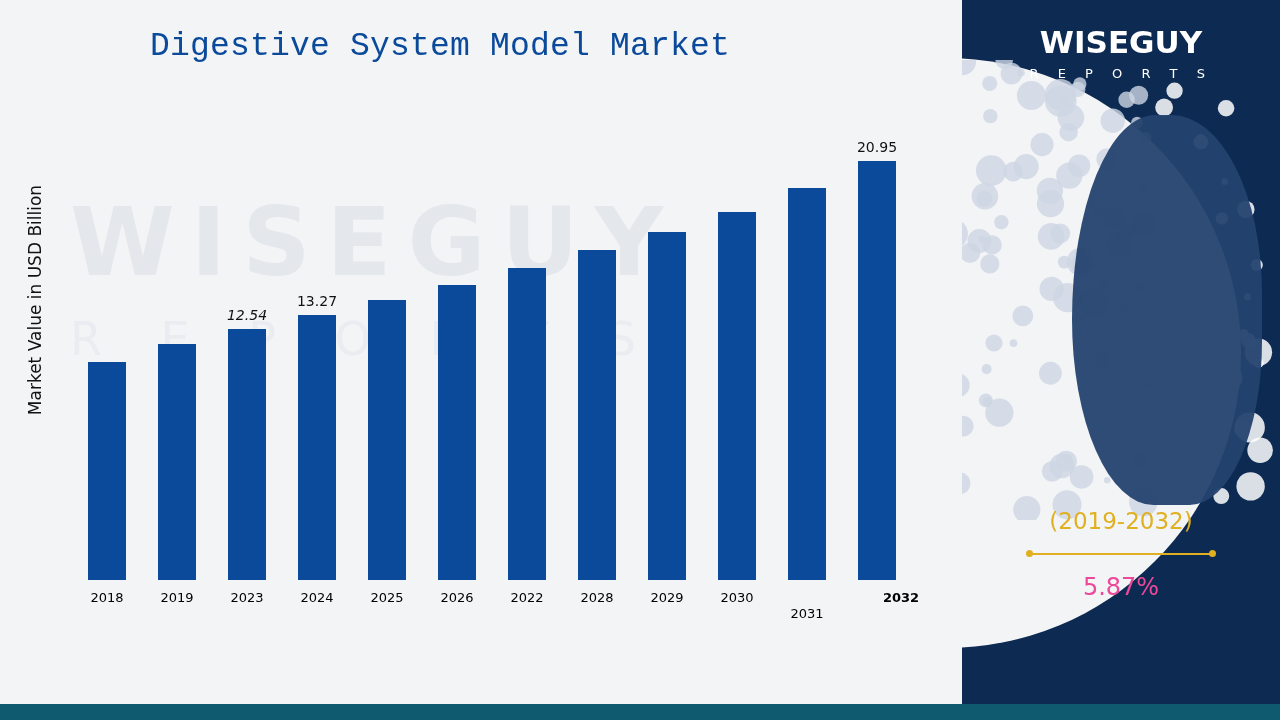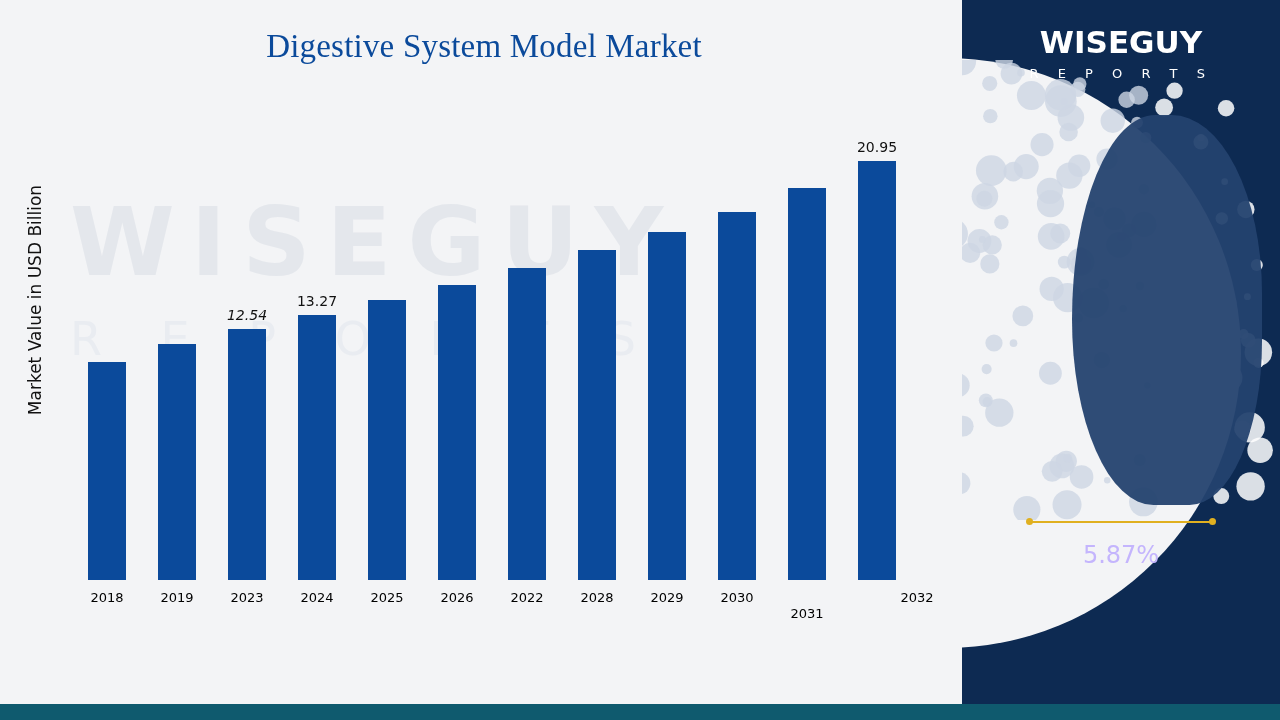--- a/index.html
+++ b/index.html
@@ -9,22 +9,21 @@
     background:#f3f4f6;
   }
   #page{position:relative;width:1280px;height:720px;background:#f3f4f6;}
 
   
   #chart-panel{position:absolute;left:0;top:0;width:962px;height:704px;background:#f3f4f6;overflow:hidden;}
 
   #chart-title{
     position:absolute;left:0;top:28px;width:880px;text-align:center;
     color:#0b4a9b;font-size:33px;font-weight:400;letter-spacing:.2px;
-    font-family:Liberation Serif, serif;
-    margin-left:44px;
+    font-family:Liberation Mono, monospace;
   }
 
   
   #watermark{position:absolute;left:70px;top:195px;width:830px;height:220px;pointer-events:none;}
   #wm1{font-size:95px;letter-spacing:16px;color:#e4e7ec;font-weight:700;line-height:1;}
   #wm2{font-size:46px;letter-spacing:22px;color:#e9ecf1;font-weight:400;margin-top:22px;}
 
   
   #y-axis-label{
     position:absolute;left:-205px;top:290px;width:480px;text-align:center;
@@ -62,21 +61,21 @@
   #logo-main{font-size:31px;font-weight:700;color:#ffffff;letter-spacing:0px;}
   #logo-sub{font-size:13px;letter-spacing:7.5px;color:#ffffff;margin-top:6px;}
   #cagr-block{position:absolute;left:0;top:505px;width:318px;text-align:center;z-index:6;}
   #cagr-title{font-size:23px;color:#e0b020;line-height:1.4;}
   #cagr-period{font-size:23px;color:#e0b020;line-height:1.4;}
   #divider{position:relative;margin:12px auto 0;width:190px;height:10px;}
   #divider .line{position:absolute;left:5px;top:4px;width:180px;height:1.5px;background:#e0b020;}
   #divider .dot{position:absolute;top:1px;width:7px;height:7px;border-radius:50%;background:#e0b020;}
   #divider .dot.l{left:0;}
   #divider .dot.r{right:0;}
-  #cagr-value{font-size:24px;color:#c4b5fd;margin-top:14px;}
+  #cagr-value{font-size:24px;color:#ec4899;margin-top:14px;}
 
   
   #bottom-bar{position:absolute;left:0;top:704px;width:1280px;height:16px;background:#0f5a6e;}
 </style>
 </head>
 <body>
 
 <div id="page">
 
   <div id="chart-panel">
@@ -112,21 +111,21 @@
         <div class="x-tick" style="left: 60px;">2019</div>
         <div class="x-tick" style="left: 130px;">2023</div>
         <div class="x-tick" style="left: 200px;">2024</div>
         <div class="x-tick" style="left: 270px;">2025</div>
         <div class="x-tick" style="left: 340px; text-align: center;">2026</div>
         <div class="x-tick" style="left: 410px;">2022</div>
         <div class="x-tick" style="left: 480px;">2028</div>
         <div class="x-tick" style="left: 550px;">2029</div>
         <div class="x-tick" style="left: 620px;">2030</div>
         <div class="x-tick" style="left: 690px; margin-top: 16px;">2031</div>
-        <div class="x-tick" style="left: 800px;">2032</div>
+        <div class="x-tick" style="left: 784px; font-weight: bold;">2032</div>
       </div>
 
   </div>
 
   <div id="right-panel">
     <div id="white-circle"></div>
     <svg id="dotfield" viewBox="0 0 420 460">
         <circle cx="216.5493827160494" cy="257.9632201646091" r="4.501174554183813" fill="#cdd6e3" opacity="0.8"></circle>
         <circle cx="127.83179012345678" cy="203.87654320987653" r="9.582977537722908" fill="#cdd6e3" opacity="0.8"></circle>
         <circle cx="68.28086419753086" cy="404.2806069958848" r="10.662465706447188" fill="#cdd6e3" opacity="0.8"></circle>
@@ -279,20 +278,21 @@
         <circle cx="129.29475308641975" cy="110.6224279835391" r="15.333337620027436" fill="#cdd6e3" opacity="0.8"></circle>
       </svg>
     <div id="head-silhouette"></div>
 
     <div id="logo">
       <div id="logo-main">WISEGUY</div>
       <div id="logo-sub">R E P O R T S</div>
     </div>
 
     <div id="cagr-block">
+      <div id="cagr-period">(2019-2032)</div>
       <div id="divider">
         <span class="dot l"></span>
         <span class="line"></span>
         <span class="dot r"></span>
       </div>
       <div id="cagr-value">5.87%</div>
     </div>
   </div>
 
   <div id="bottom-bar"></div>

